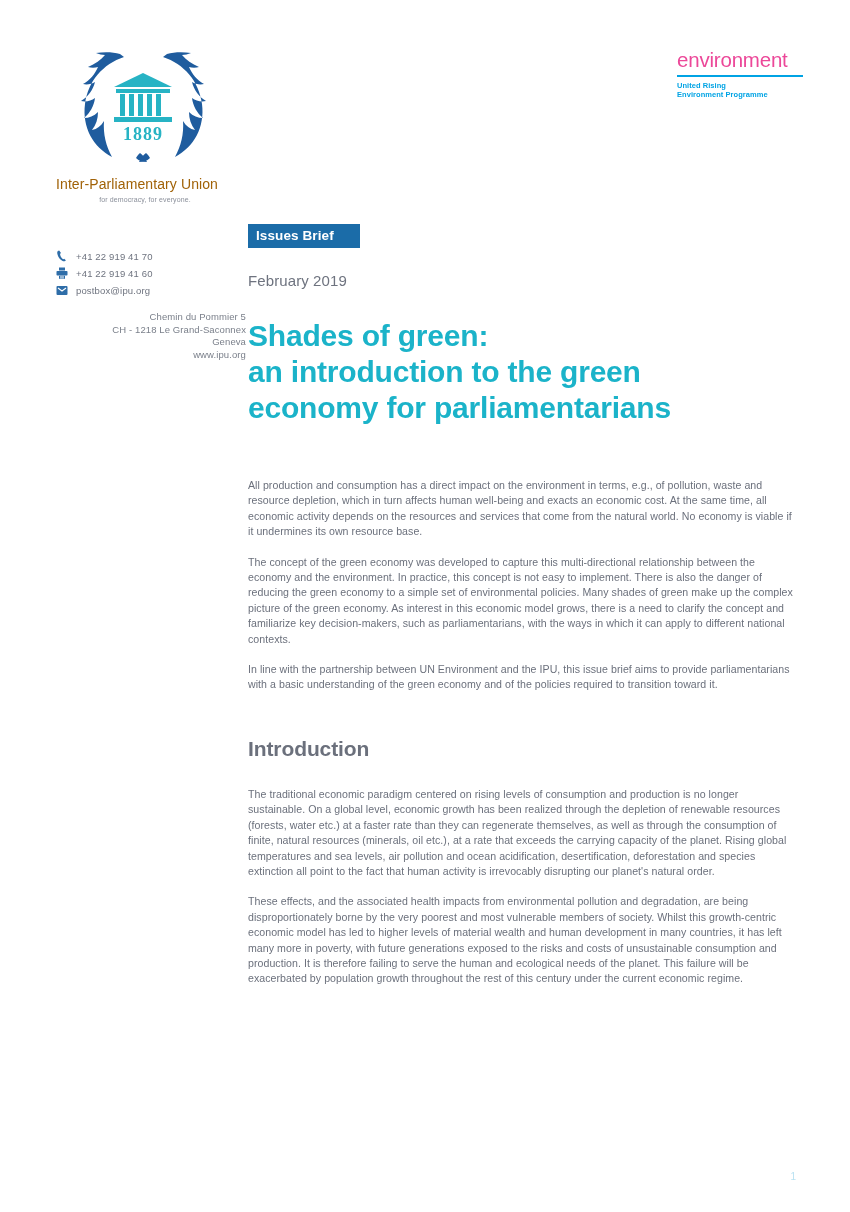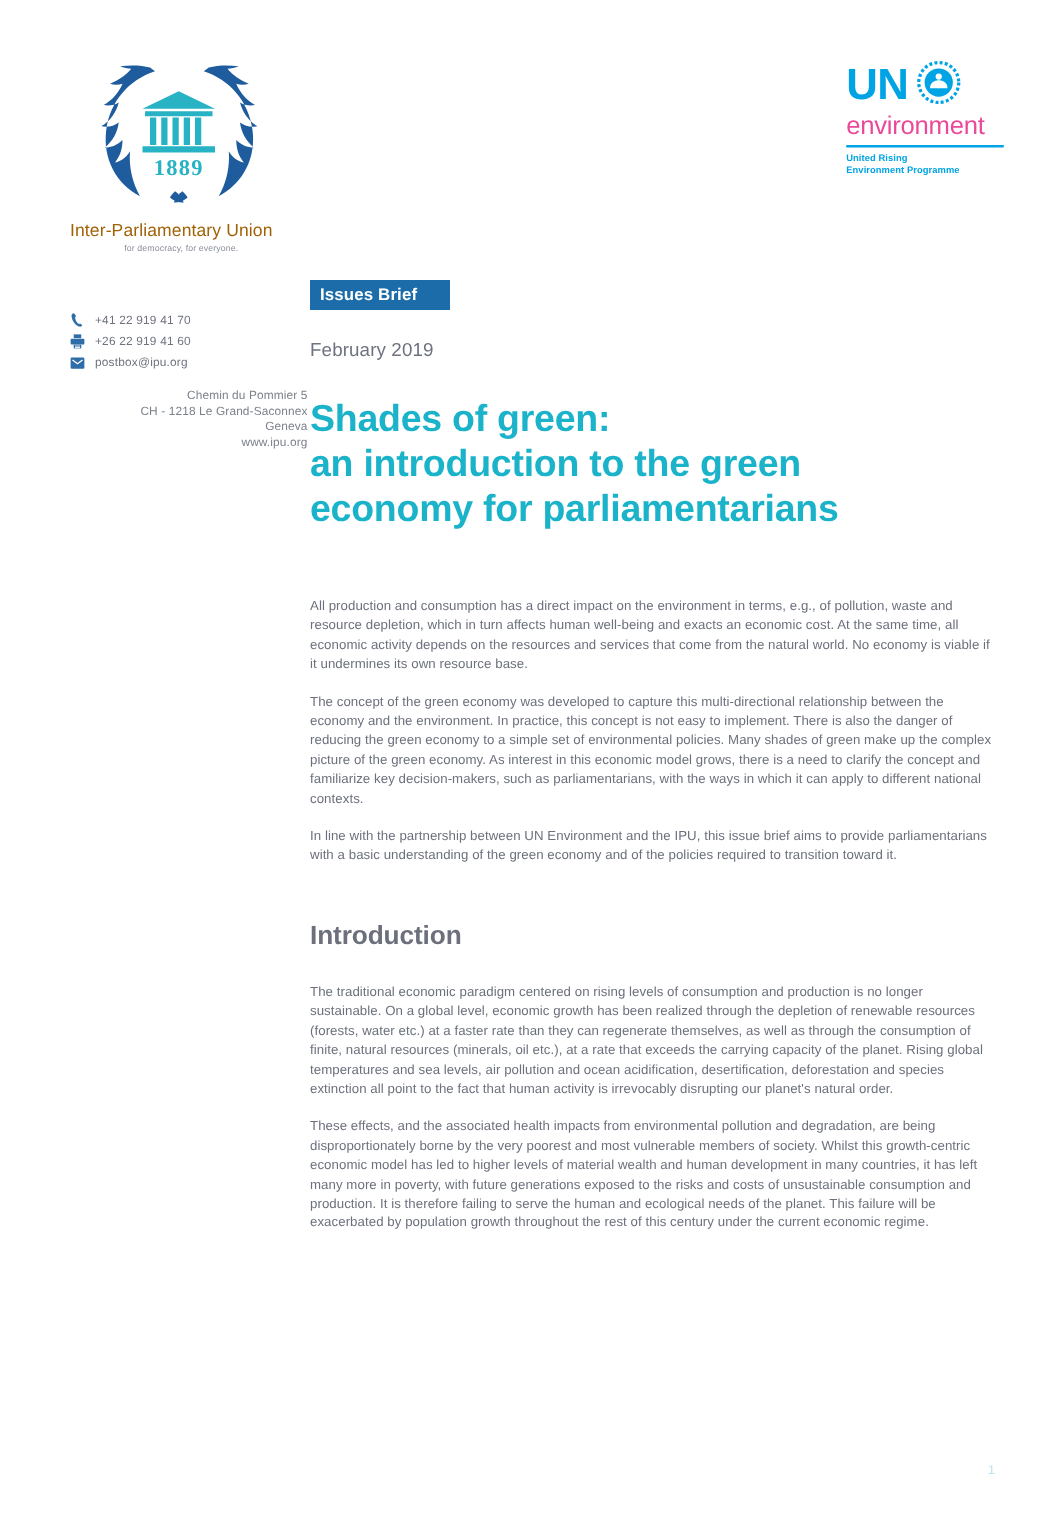--- a/index.html
+++ b/index.html
@@ -188,21 +188,21 @@
       <div class="contact-row">
         <span class="contact-ico">
           <svg width="12" height="12" viewBox="0 0 12 12" aria-hidden="true">
             <rect x="3" y="0.5" width="6" height="3" fill="#2E6DA8"></rect>
             <rect x="0.5" y="4" width="11" height="4.5" rx="0.8" fill="#2E6DA8"></rect>
             <rect x="3" y="8.8" width="6" height="3" fill="#2E6DA8"></rect>
             <rect x="4" y="9.5" width="4" height="0.7" fill="#fff"></rect>
             <rect x="4" y="10.6" width="4" height="0.7" fill="#fff"></rect>
           </svg>
         </span>
-        <span class="contact-txt">+26 22 919 41 60</span>
+        <span class="contact-txt">+41 22 919 41 60</span>
       </div>
 
       <div class="contact-row">
         <span class="contact-ico">
           <svg width="12" height="11" viewBox="0 0 12 11" aria-hidden="true">
             <rect x="0.5" y="1" width="11" height="9" rx="1" fill="#2E6DA8"></rect>
             <path d="M2 3 L6 6 L10 3" stroke="#fff" stroke-width="1.1" fill="none"></path>
           </svg>
         </span>
         <span class="contact-txt">postbox@ipu.org</span>
@@ -211,34 +211,20 @@
 
     <div class="address">
       <div>Chemin du Pommier 5</div>
       <div>CH - 1218 Le Grand-Saconnex</div>
       <div>Geneva</div>
       <div>www.ipu.org</div>
     </div>
   </div>
 
   <div class="un-logo">
-    <div class="un-top">
-      <span class="un-un">UN</span>
-      <span>
-        <svg width="36" height="36" viewBox="0 0 36 36" aria-hidden="true">
-          <circle cx="18" cy="18" r="16" fill="none" stroke="#00A3E4" stroke-width="2.6" stroke-dasharray="2.4 1.8"></circle>
-          <circle cx="18" cy="18" r="11.3" fill="#00A3E4"></circle>
-          <g fill="#ffffff">
-            <circle cx="18" cy="13.2" r="2.5"></circle>
-            <path d="M11 22.5 C11 18.6 14.2 16.2 18 16.2 C21.8 16.2 25 18.6 25 22.5 Z"></path>
-            <rect x="17.3" y="16.4" width="1.4" height="6.1"></rect>
-          </g>
-        </svg>
-      </span>
-    </div>
     <div class="un-env">environment</div>
     <div class="un-rule"></div>
     <div class="un-sub">
       <div>United Rising</div>
       <div>Environment Programme</div>
     </div>
   </div>
 
   <div class="main-col">
 

